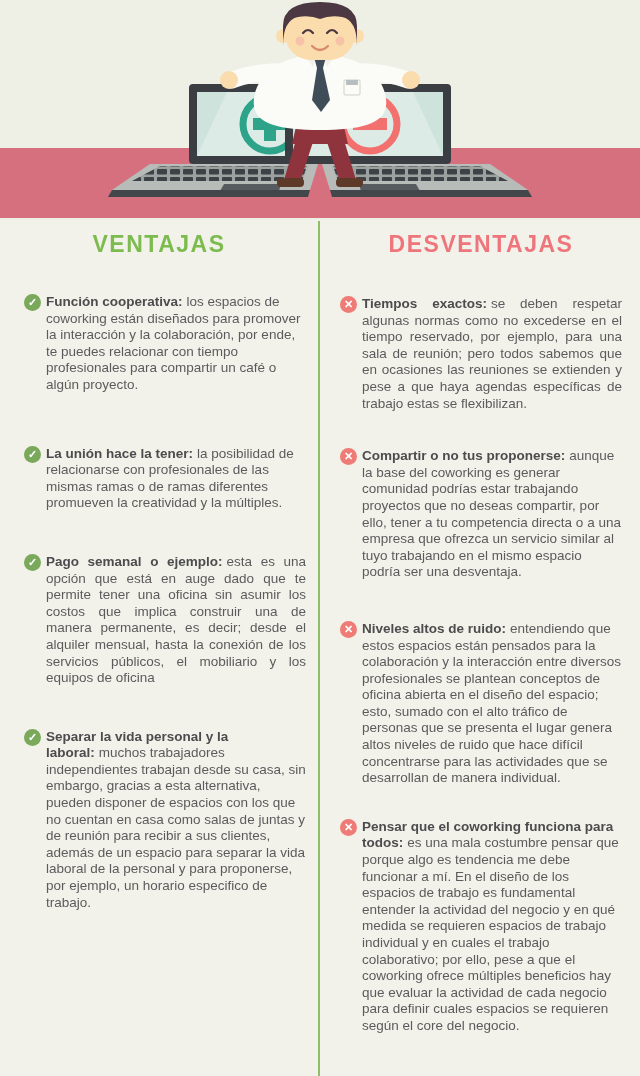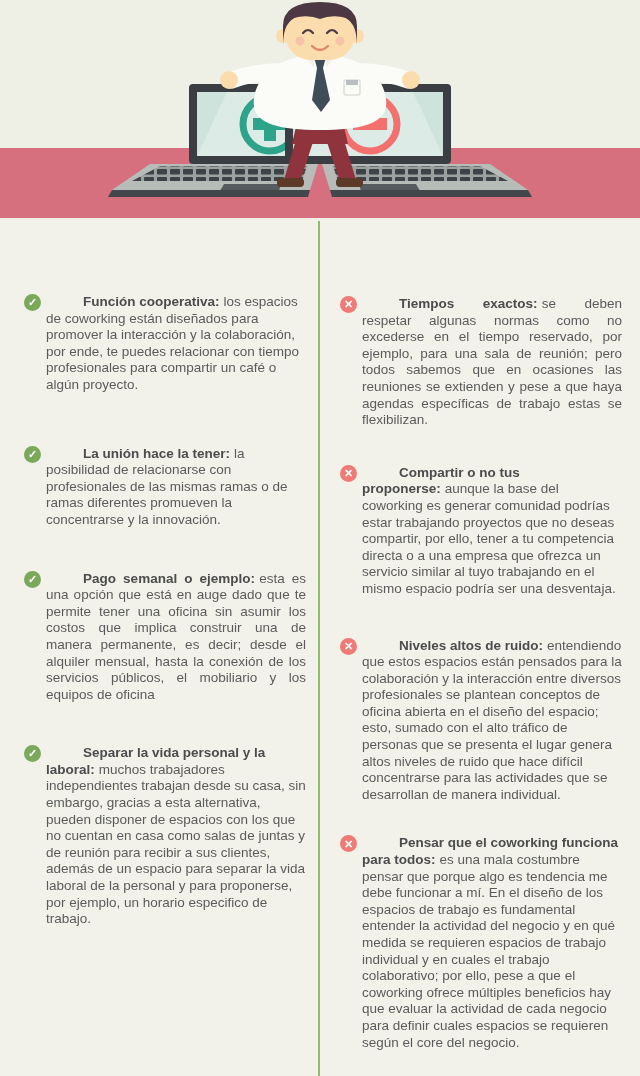--- a/index.html
+++ b/index.html
@@ -20,21 +20,21 @@
   }
   .col-title.left  { left:0;   width:318px; color:#7cbb4e; }
   .col-title.right { left:322px; width:318px; color:#ee757b; }
   .col { position:absolute; width:282px; }
   .col-left  { left:24px;  top:294px; }
   .col-right { left:340px; top:296px; }
   .item {
     position:relative; padding-left:22px;
     font-size:13.5px; line-height:16.6px; color:#5b5b5d;
   }
-  .item .lead { color:#4c4c4e; margin-right:4px; font-weight:bold;margin-left:37px; }
+  .item .lead { color:#4c4c4e; margin-right:4px; font-weight:bold; }
   .item.justify p { text-align:justify; }
   .badge {
     position:absolute; left:0; top:0; width:17px; height:17px;
     border-radius:50%; color:#fff; font-size:11px; font-weight:bold;
     display:flex; align-items:center; justify-content:center;
   }
   .badge.check { background:#7ba95c; }
   .badge.cross { background:#ee7b76; }
   .col-left  .item:nth-of-type(1) { margin-bottom:52px; }
   .col-left  .item:nth-of-type(2) { margin-bottom:42px; }
@@ -110,29 +110,31 @@
       <path d="M283,46 L283,26 Q283,2 320,2 Q357,2 357,26 L357,46 Q357,20 342,17 Q330,15 320,19 Q310,15 298,17 Q283,20 283,46 Z" fill="#4b3843"></path>
       <path d="M303,33 q5,-6 10,0" stroke="#4b3843" stroke-width="2.2" fill="none" stroke-linecap="round"></path>
       <path d="M327,33 q5,-6 10,0" stroke="#4b3843" stroke-width="2.2" fill="none" stroke-linecap="round"></path>
       <circle cx="300" cy="41" r="4.5" fill="#f6c2a8"></circle>
       <circle cx="340" cy="41" r="4.5" fill="#f6c2a8"></circle>
       <path d="M312,46 q8,8 16,0" stroke="#d98b6e" stroke-width="2.2" fill="none" stroke-linecap="round"></path>
     </g>
   </svg>
 
   <div class="divider"></div>
+  <div class="col-title left">VENTAJAS</div>
+  <div class="col-title right">DESVENTAJAS</div>
 
   <div class="col col-left">
     <div class="item">
       <span class="badge check">✓</span>
       <p><b class="lead">Función cooperativa:</b><span>los espacios de coworking están diseñados para promover la interacción y la colaboración, por ende, te puedes relacionar con tiempo profesionales para compartir un café o algún proyecto.</span></p>
     </div>
     <div class="item">
       <span class="badge check">✓</span>
-      <p><b class="lead">La unión hace la tener:</b><span>la posibilidad de relacionarse con profesionales de las mismas ramas o de ramas diferentes promueven la concentrarse y la innovación.</span></p>
+      <p><b class="lead">La unión hace la tener:</b><span>la posibilidad de relacionarse con profesionales de las mismas ramas o de ramas diferentes promueven la creatividad y la múltiples.</span></p>
     </div>
     <div class="item justify">
       <span class="badge check">✓</span>
       <p><b class="lead">Pago semanal o ejemplo:</b><span>esta es una opción que está en auge dado que te permite tener una oficina sin asumir los costos que implica construir una de manera permanente, es decir; desde el alquiler mensual, hasta la conexión de los servicios públicos, el mobiliario y los equipos de oficina</span></p>
     </div>
     <div class="item">
       <span class="badge check">✓</span>
       <p><b class="lead">Separar la vida personal y la laboral:</b><span>muchos trabajadores independientes trabajan desde su casa, sin embargo, gracias a esta alternativa, pueden disponer de espacios con los que no cuentan en casa como salas de juntas y de reunión para recibir a sus clientes, además de un espacio para separar la vida laboral de la personal y para proponerse, por ejemplo, un horario especifico de trabajo.</span></p>
     </div>
   </div>

